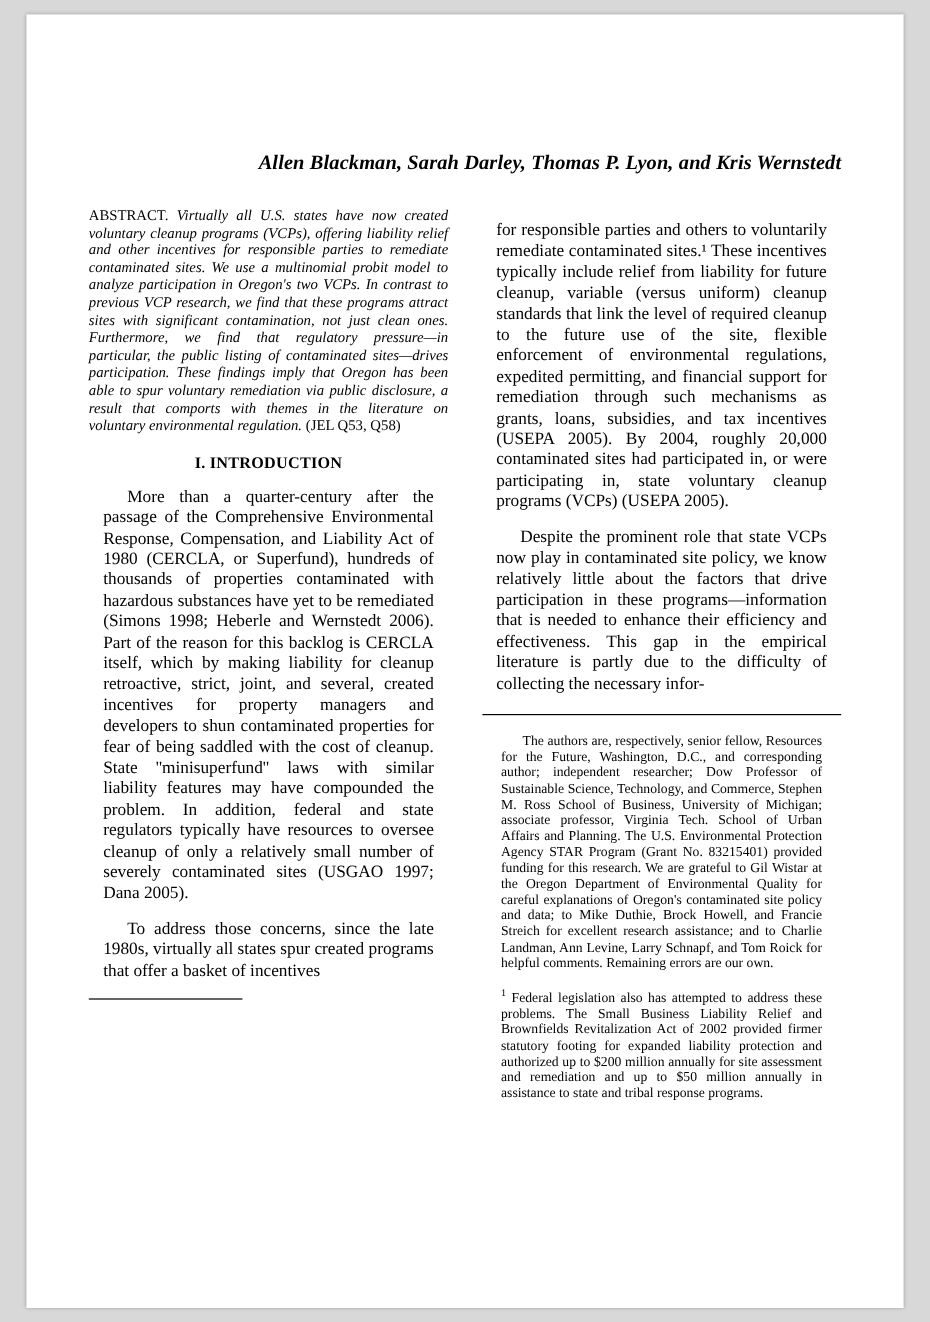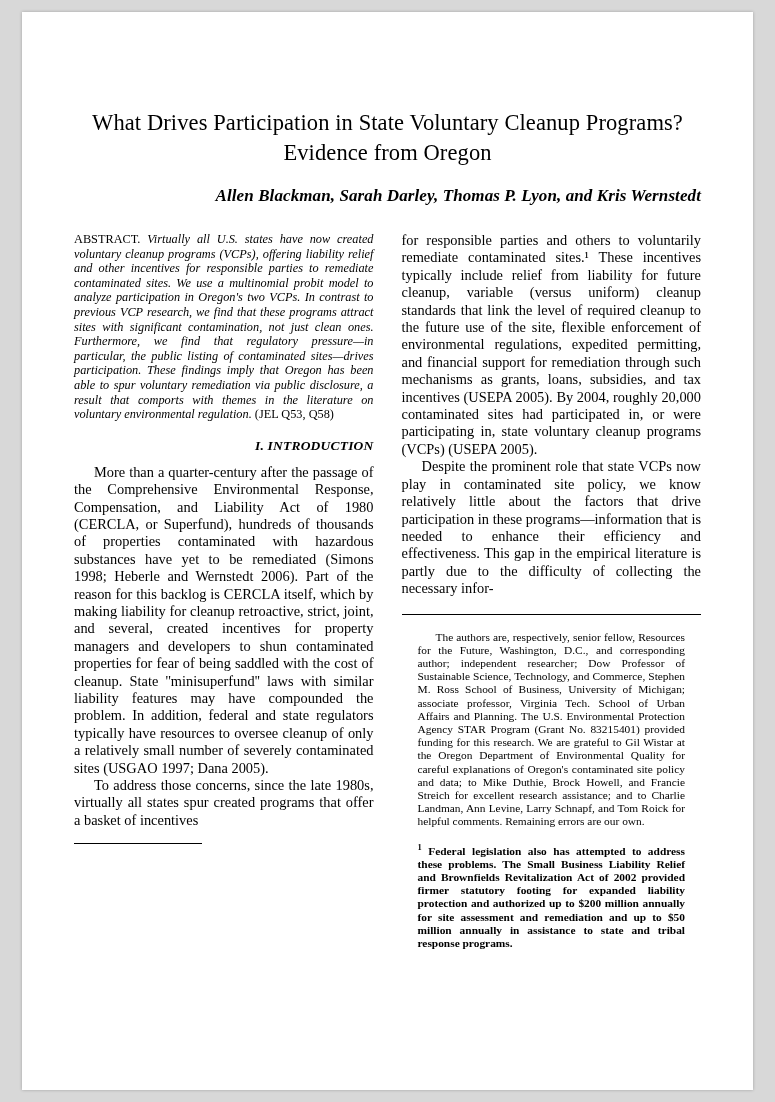--- a/index.html
+++ b/index.html
@@ -59,31 +59,30 @@
   }
   .abstract .lead {
     font-style: normal;
     font-variant: small-caps;
   }
   .abstract .jel {
     font-style: normal;
   }
   h2.section {
     font-size: 13.5px;
-    text-align: right;
+    text-align: center;
     font-weight: bold;
     margin: 16px 0 10px 0;
     letter-spacing: 0.2px;
-    font-style: italic;
   }
   p.body {
     font-size: 14.4px;
     line-height: 17.4px;
     text-align: justify;
-    margin: 0;
+    margin: 12px;
     text-indent: 20px;
     hyphens: auto;
   }
   p.body + p.body {
     margin-top: 0;
   }
   p.body.noindent {
     text-indent: 0;
   }
   .rule {
@@ -101,21 +100,20 @@
   .footnote {
     font-size: 11.4px;
     line-height: 13.2px;
     text-align: justify;
     margin: 16px;
     text-indent: 18px;
   }
   .footnote.fn-num {
     margin-top: 12px;
     text-indent: 0;
-    font-weight: bold;
   }
   .footnote sup {
     font-size: 8.5px;
     vertical-align: super;
     line-height: 0;
   }
   .journal-info {
     font-size: 12.4px;
     line-height: 15px;
     margin: 0;
@@ -125,21 +123,20 @@
   }
   .left-col-bottom {
     margin-top: 12px;
   }
 </style>
 </head>
 <body>
 
 <div class="page">
 
-  <h1 class="title">What Drives Participation in State Voluntary Cleanup Programs? Evidence from Oregon</h1>
 
   <div class="authors">Allen Blackman, Sarah Darley, Thomas P. Lyon, and Kris Wernstedt</div>
 
   <div class="columns">
 
     <div class="col">
 
       <p class="abstract"><span class="lead">ABSTRACT.</span><span> Virtually all U.S. states have now created voluntary cleanup programs (VCPs), offering liability relief and other incentives for responsible parties to remediate contaminated sites. We use a multinomial probit model to analyze participation in Oregon's two VCPs. In contrast to previous VCP research, we find that these programs attract sites with significant contamination, not just clean ones. Furthermore, we find that regulatory pressure—in particular, the public listing of contaminated sites—drives participation. These findings imply that Oregon has been able to spur voluntary remediation via public disclosure, a result that comports with themes in the literature on voluntary environmental regulation.</span> <span class="jel">(JEL Q53, Q58)</span></p>
 
       <h2 class="section">I. INTRODUCTION</h2>

